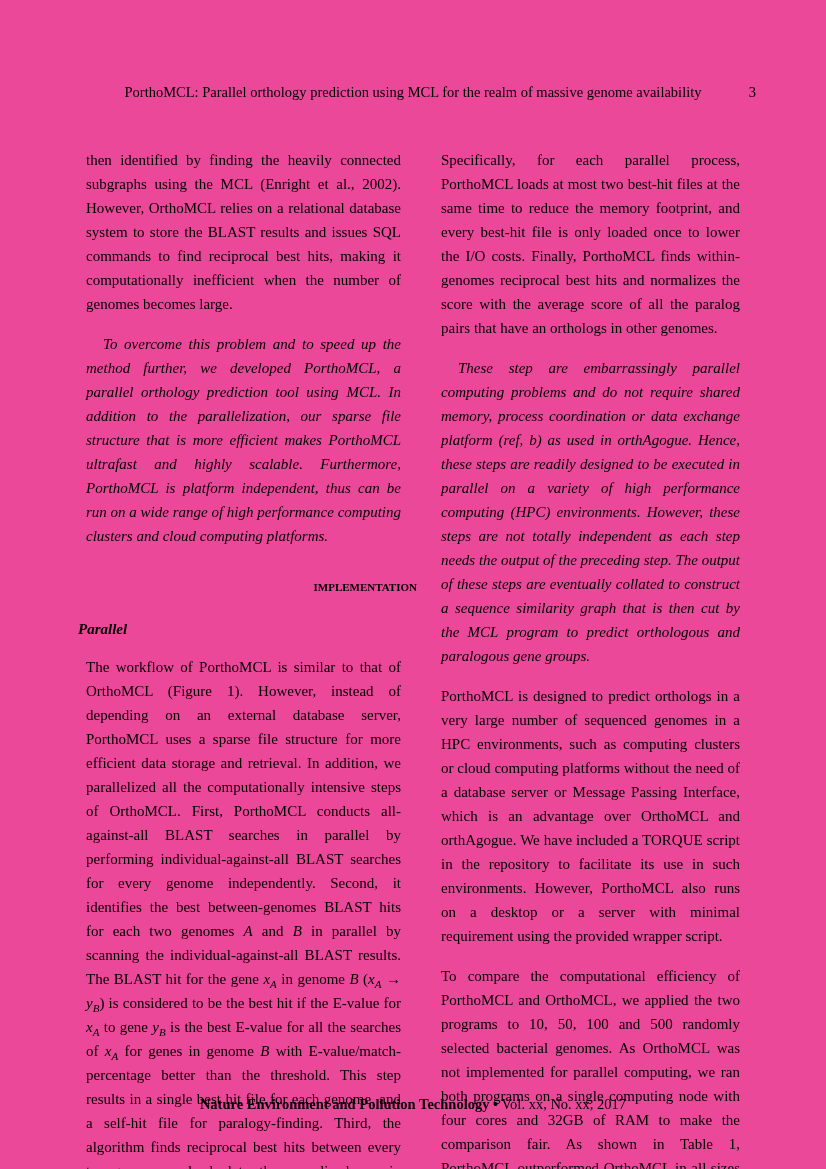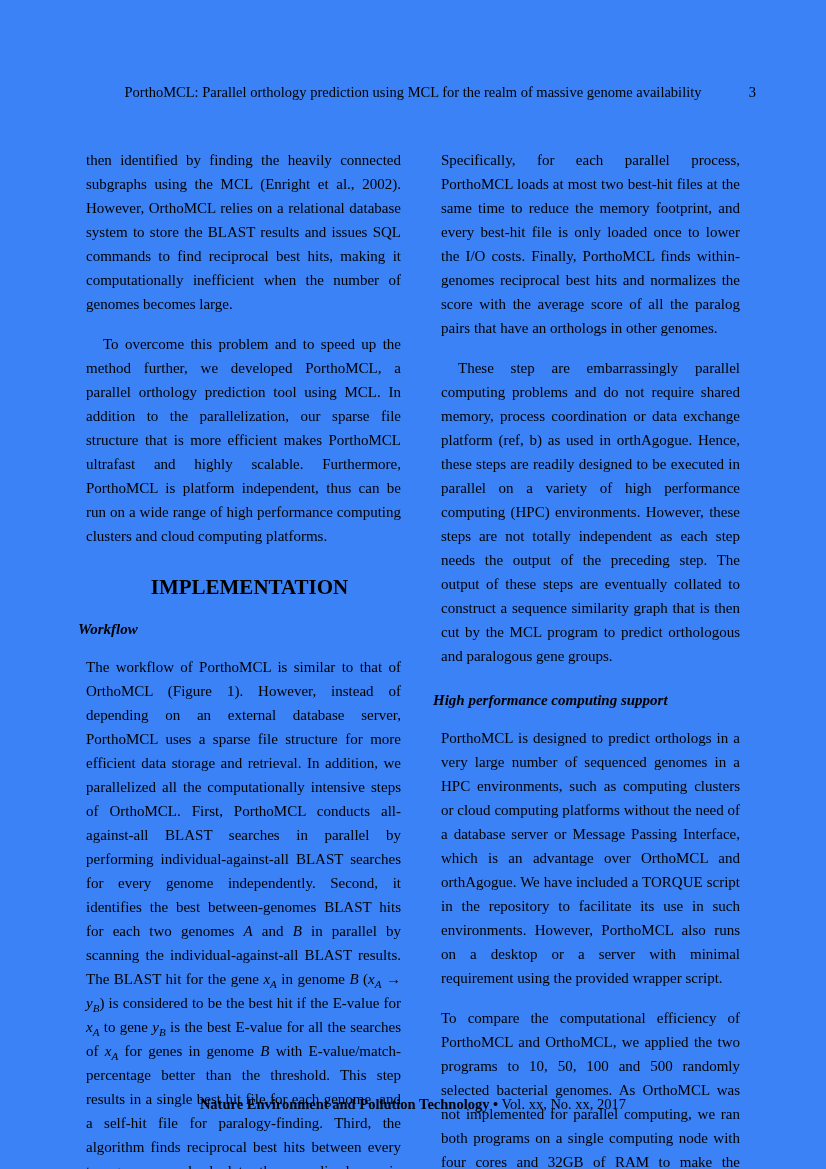--- a/index.html
+++ b/index.html
@@ -4,21 +4,21 @@
 <style>
   html, body {
     margin: 0;
     padding: 0;
     background: #ffffff;
   }
   .page {
     position: relative;
     width: 826px;
     height: 1169px;
-    background: #3b82f6;
+    background: #ec4899;
     color: #000000;
     font-family: "Liberation Serif", serif;
     overflow: hidden;
   }
   
   .running-head {
     position: absolute;
     top: 83px;
     left: 70px;
     width: 686px;
@@ -46,26 +46,26 @@
   }
   .col {
     font-size: 15px;
     line-height: 24px;
     text-align: justify;
     hyphens: auto;
   }
   .col-left  { width: 347px; }
   .col-right { width: 331px; }
   .col p { margin: 16px; }
-  .col p.indent { text-indent: 17px; }
+  .col p.indent { text-indent: 17px; font-style: italic; }
   .section-heading {
-    font-size: 21px;
+    font-size: 11px;
     font-weight: bold;
     margin: 29px 0 13px 12px;
-    text-align: center;
+    text-align: right;
     line-height: 20px;
   }
   .sub-heading {
     font-size: 15px;
     font-weight: bold;
     font-style: italic;
     margin: 23px 0 13px 8px;
     text-align: left;
     line-height: 19px;
   }
@@ -92,28 +92,27 @@
     <span class="running-title">PorthoMCL: Parallel orthology prediction using MCL for the realm of massive genome availability</span>
     <span class="page-number">3</span>
   </div>
 
   <div class="columns">
 
     <div class="col col-left">
       <p>then identified by finding the heavily connected subgraphs using the MCL (Enright et al., 2002). However, OrthoMCL relies on a relational database system to store the BLAST results and issues SQL commands to find reciprocal best hits, making it computationally inefficient when the number of genomes becomes large.</p>
       <p class="indent">To overcome this problem and to speed up the method further, we developed PorthoMCL, a parallel orthology prediction tool using MCL. In addition to the parallelization, our sparse file structure that is more efficient makes PorthoMCL ultrafast and highly scalable. Furthermore, PorthoMCL is platform independent, thus can be run on a wide range of high performance computing clusters and cloud computing platforms.</p>
       <h2 class="section-heading">IMPLEMENTATION</h2>
-      <h3 class="sub-heading">Workflow</h3>
+      <h3 class="sub-heading">Parallel</h3>
       <p>The workflow of PorthoMCL is similar to that of OrthoMCL (Figure 1). However, instead of depending on an external database server, PorthoMCL uses a sparse file structure for more efficient data storage and retrieval. In addition, we parallelized all the computationally intensive steps of OrthoMCL. First, PorthoMCL conducts all-against-all BLAST searches in parallel by performing individual-against-all BLAST searches for every genome independently. Second, it identifies the best between-genomes BLAST hits for each two genomes <i>A</i> and <i>B</i> in parallel by scanning the individual-against-all BLAST results. The BLAST hit for the gene <i>x</i><sub><i>A</i></sub> in genome <i>B</i> (<i>x</i><sub><i>A</i></sub> → <i>y</i><sub><i>B</i></sub>) is considered to be the best hit if the E-value for <i>x</i><sub><i>A</i></sub> to gene <i>y</i><sub><i>B</i></sub> is the best E-value for all the searches of <i>x</i><sub><i>A</i></sub> for genes in genome <i>B</i> with E-value/match-percentage better than the threshold. This step results in a single best hit file for each genome, and a self-hit file for paralogy-finding. Third, the algorithm finds reciprocal best hits between every two genomes and calculates the normalized score in parallel using Formula 2. This is the most computationally intensive step in the algorithm, so we used a sparse file for storage in addition to parallel processing, similar to the strategy used in orthAgogue (Ekseth et al., 2014).</p>
     </div>
 
     <div class="col col-right">
       <p>Specifically, for each parallel process, PorthoMCL loads at most two best-hit files at the same time to reduce the memory footprint, and every best-hit file is only loaded once to lower the I/O costs. Finally, PorthoMCL finds within-genomes reciprocal best hits and normalizes the score with the average score of all the paralog pairs that have an orthologs in other genomes.</p>
       <p class="indent">These step are embarrassingly parallel computing problems and do not require shared memory, process coordination or data exchange platform (ref, b) as used in orthAgogue. Hence, these steps are readily designed to be executed in parallel on a variety of high performance computing (HPC) environments. However, these steps are not totally independent as each step needs the output of the preceding step. The output of these steps are eventually collated to construct a sequence similarity graph that is then cut by the MCL program to predict orthologous and paralogous gene groups.</p>
-      <h3 class="sub-heading">High performance computing support</h3>
       <p>PorthoMCL is designed to predict orthologs in a very large number of sequenced genomes in a HPC environments, such as computing clusters or cloud computing platforms without the need of a database server or Message Passing Interface, which is an advantage over OrthoMCL and orthAgogue. We have included a TORQUE script in the repository to facilitate its use in such environments. However, PorthoMCL also runs on a desktop or a server with minimal requirement using the provided wrapper script.</p>
       <p>To compare the computational efficiency of PorthoMCL and OrthoMCL, we applied the two programs to 10, 50, 100 and 500 randomly selected bacterial genomes. As OrthoMCL was not implemented for parallel computing, we ran both programs on a single computing node with four cores and 32GB of RAM to make the comparison fair. As shown in Table 1, PorthoMCL outperformed OrthoMCL in all sizes of datasets in runtime, and it is noteworthy noting that Or-</p>
     </div>
 
   </div>
 
   <div class="footer">
     <span class="journal">Nature Environment and Pollution Technology</span>
     <span class="bullet">•</span>
     <span class="issue">Vol. xx, No. xx, 2017</span>

